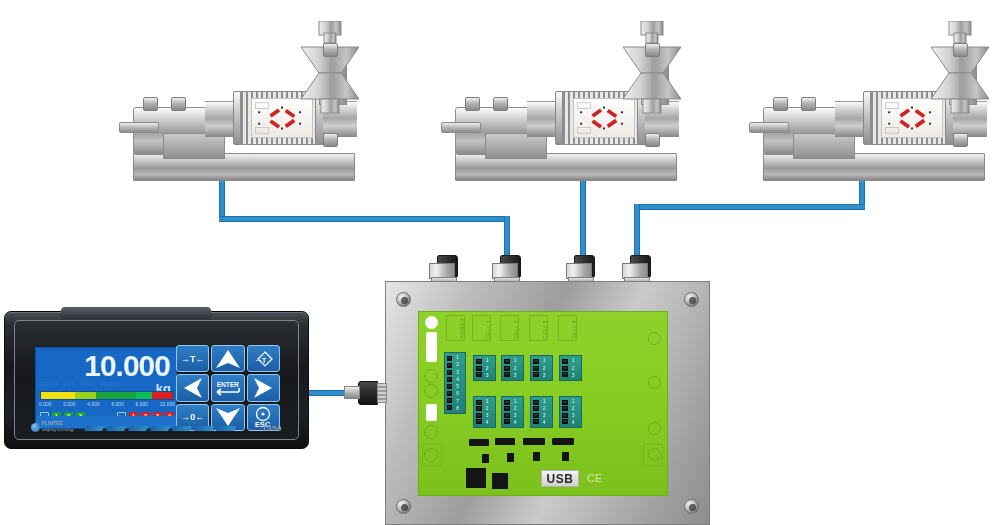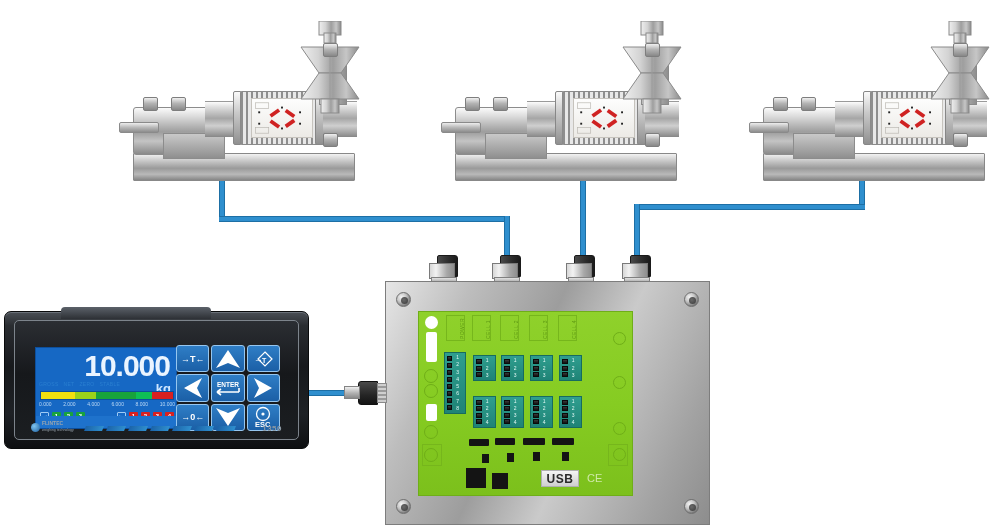--- a/index.html
+++ b/index.html
@@ -90,21 +90,21 @@
   .jb-screw {
     position: absolute; width: 15px; height: 15px; border-radius: 50%;
     background: radial-gradient(circle at 35% 32%, #f4f4f4 0%, #c8c8c8 38%, #7e7e7e 72%, #5d5d5d 100%);
     border: 1px solid #6f6f6f;
   }
   .jb-screw::after {
     content:""; position:absolute; left:4px; top:4px; width:7px; height:7px;
     border-radius:50%; background: radial-gradient(circle at 40% 40%, #6a6a6a, #3b3b3b);
   }
   #pcb {
-    position: absolute; left: 32px; top: 29px; width: 215px; height: 185px;
+    position: absolute; left: 32px; top: 29px; width: 250px; height: 185px;
     background: linear-gradient(to bottom,#8fd12b 0%,#86cc22 50%,#7cc01c 100%);
     border: 1px solid #6fae18;
   }
   .pcb-pad-circle {
     position: absolute; border-radius: 50%; border: 1px solid #6fae18; background: transparent;
   }
   .pcb-white { position: absolute; background: #ffffff; border-radius: 2px; }
   .pcb-white-circ { position: absolute; background: #ffffff; border-radius: 50%; }
   .pcb-silk { position: absolute; border: 1px solid #76b61c; }
   .vlabel {

